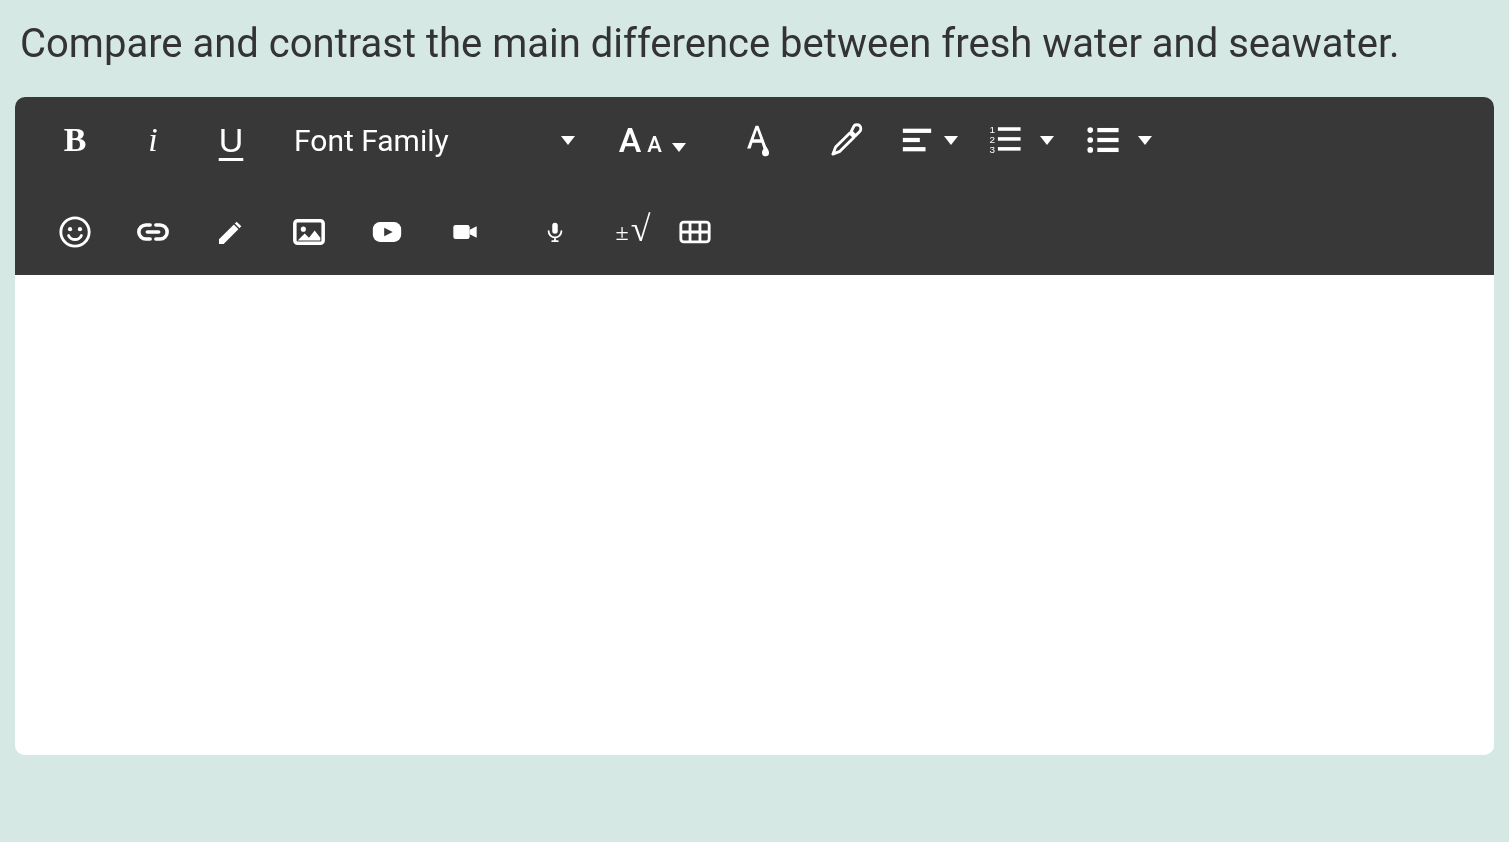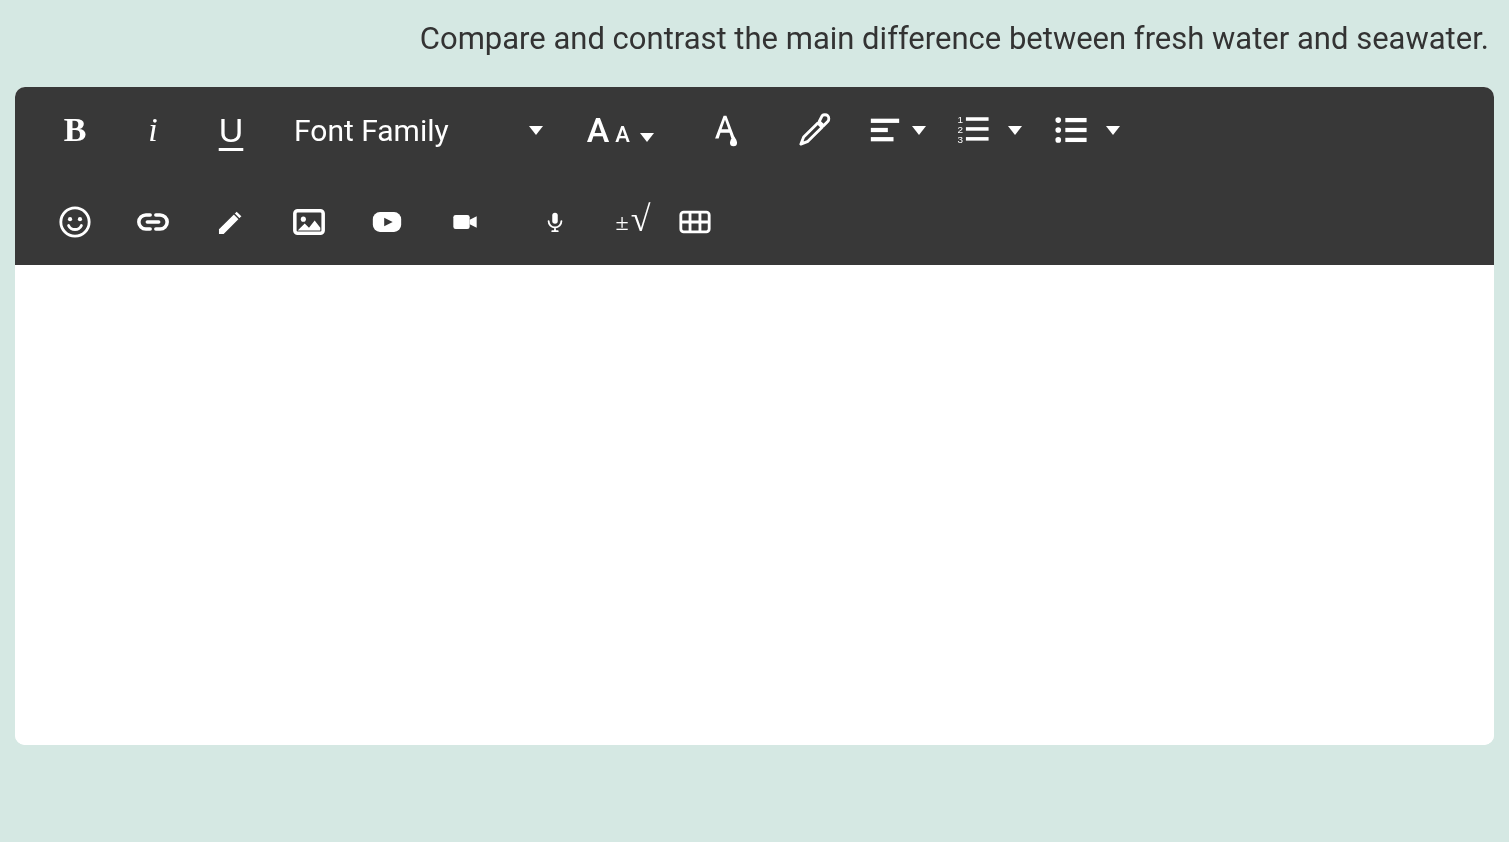--- a/index.html
+++ b/index.html
@@ -4,22 +4,22 @@
 <style>
   * { box-sizing: border-box; margin: 0; padding: 0; }
   body {
     background: #d5e8e3;
     font-family: -apple-system, BlinkMacSystemFont, "Segoe UI", Roboto, Arial, sans-serif;
     width: 1509px;
     height: 842px;
     overflow: hidden;
   }
   .question {
-    text-align: right;
-    font-size: 31px;
+    text-align: left;
+    font-size: 40px;
     color: #333;
     padding: 20px 20px 30px 20px;
     font-weight: 400;
   }
   .editor-container {
     margin: 0 15px;
     border-radius: 10px;
     overflow: hidden;
     background: #fff;
   }
@@ -48,21 +48,21 @@
     user-select: none;
   }
   .tbtn svg { fill: #fff; }
   .spacer-sm { width: 28px; }
   .spacer-md { width: 40px; }
   .font-family {
     font-size: 30px;
     font-weight: 400;
     display: flex;
     align-items: center;
-    gap: 80px;
+    gap: 112px;
     padding: 0 10px;
     cursor: pointer;
   }
   .caret {
     width: 0; height: 0;
     border-left: 7px solid transparent;
     border-right: 7px solid transparent;
     border-top: 9px solid #fff;
     display: inline-block;
   }

